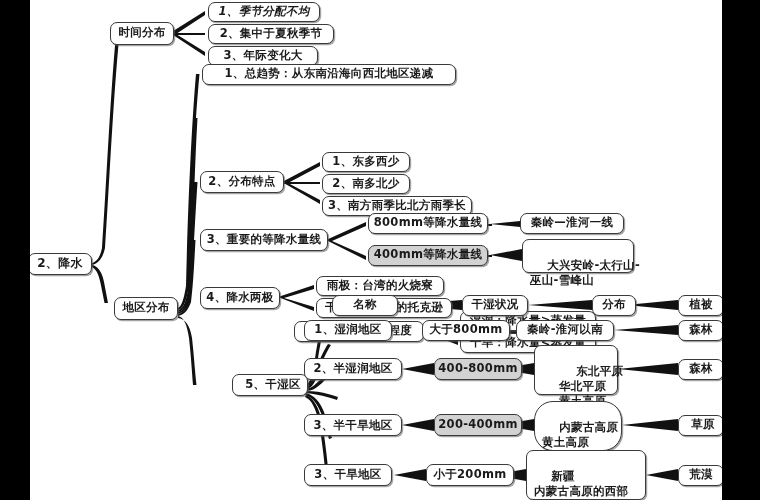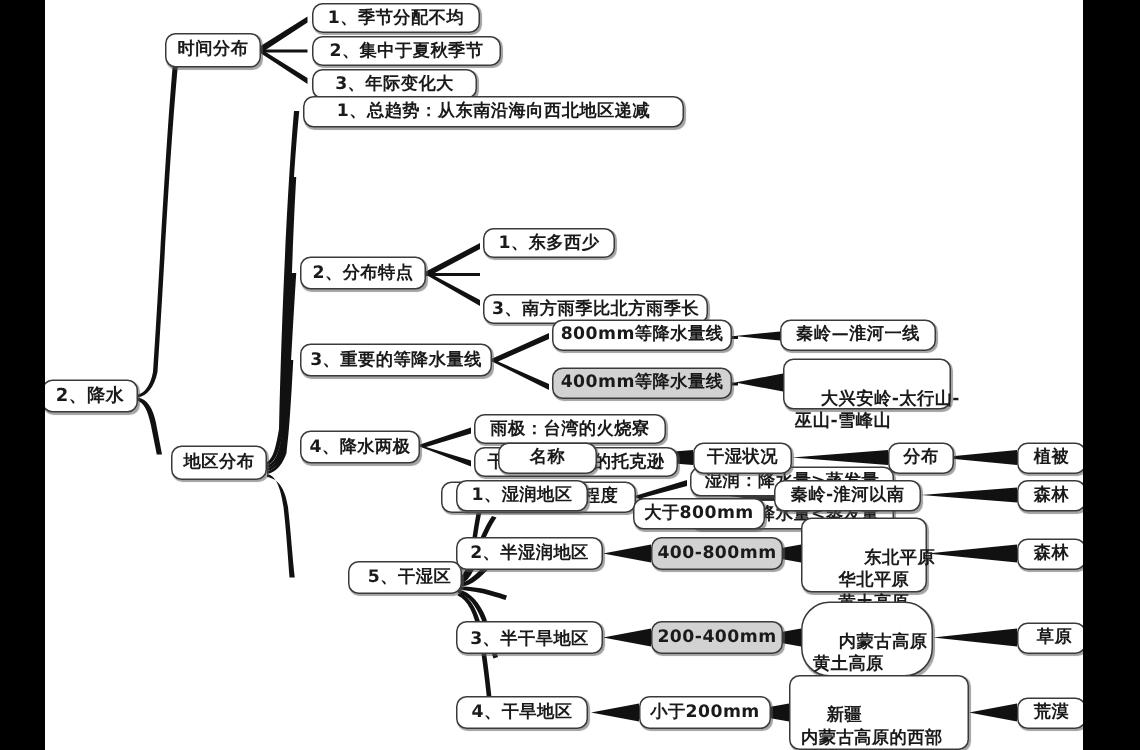--- a/index.html
+++ b/index.html
@@ -131,21 +131,21 @@
   </svg>
 
   <div class="node root" style="left:-2px; top:253px; width:64px; height:22px;">
     <span>2、降水</span>
   </div>
 
   <div class="node" style="left:80px; top:22px; width:64px; height:23px;">
     <span>时间分布</span>
   </div>
 
-  <div class="node" style="left:178px; top:2px; width:112px; height:20px;">
+  <div class="node" style="left:178px; top:2px; width:112px; height:20px;font-style:italic;">
     <span>1、季节分配不均</span>
   </div>
   <div class="node" style="left:178px; top:24px; width:126px; height:20px;">
     <span>2、集中于夏秋季节</span>
   </div>
   <div class="node" style="left:178px; top:46px; width:110px; height:20px;">
     <span>3、年际变化大</span>
   </div>
 
   <div class="node" style="left:84px; top:297px; width:64px; height:23px;">
@@ -154,20 +154,23 @@
 
   <div class="node" style="left:172px; top:64px; width:254px; height:21px;">
     <span>1、总趋势：从东南沿海向西北地区递减</span>
   </div>
 
   <div class="node" style="left:170px; top:171px; width:84px; height:22px;">
     <span>2、分布特点</span>
   </div>
   <div class="node" style="left:292px; top:152px; width:88px; height:20px;">
     <span>1、东多西少</span>
+  </div>
+  <div class="node" style="left:292px; top:174px; width:88px; height:20px;">
+    <span>2、南多北少</span>
   </div>
   <div class="node" style="left:292px; top:196px; width:150px; height:20px;text-align:right;">
     <span>3、南方雨季比北方雨季长</span>
   </div>
 
   <div class="node" style="left:170px; top:229px; width:128px; height:22px;">
     <span>3、重要的等降水量线</span>
   </div>
   <div class="node" style="left:338px; top:213px; width:120px; height:21px;">
     <span>800mm等降水量线</span>
@@ -216,21 +219,21 @@
   <div class="node" style="left:562px; top:295px; width:44px; height:21px;">
     <span>分布</span>
   </div>
   <div class="node" style="left:648px; top:295px; width:46px; height:21px;">
     <span>植被</span>
   </div>
 
   <div class="node" style="left:274px; top:320px; width:88px; height:21px;">
     <span>1、湿润地区</span>
   </div>
-  <div class="node" style="left:392px; top:332px; width:88px; height:21px;">
+  <div class="node" style="left:392px; top:320px; width:88px; height:21px;">
     <span>大于800mm</span>
   </div>
   <div class="node" style="left:486px; top:320px; width:98px; height:21px;">
     <span>秦岭-淮河以南</span>
   </div>
   <div class="node" style="left:648px; top:320px; width:46px; height:21px;">
     <span>森林</span>
   </div>
 
   <div class="node" style="left:274px; top:358px; width:98px; height:22px;">
@@ -257,21 +260,21 @@
   <div class="node multiline" style="left:504px; top:401px; width:88px; height:50px;border-radius:19px;">
     <span>内蒙古高原
 黄土高原
 青藏高原</span>
   </div>
   <div class="node" style="left:648px; top:415px; width:46px; height:21px;padding-left:10px;">
     <span>草原</span>
   </div>
 
   <div class="node" style="left:274px; top:464px; width:88px; height:22px;">
-    <span>4、干旱地区</span>
+    <span>3、干旱地区</span>
   </div>
   <div class="node" style="left:396px; top:464px; width:88px; height:22px;">
     <span>小于200mm</span>
   </div>
   <div class="node multiline" style="left:496px; top:450px; width:120px; height:50px;">
     <span>新疆
 内蒙古高原的西部
 青藏高原的西北部</span>
   </div>
   <div class="node" style="left:648px; top:465px; width:46px; height:21px;">

